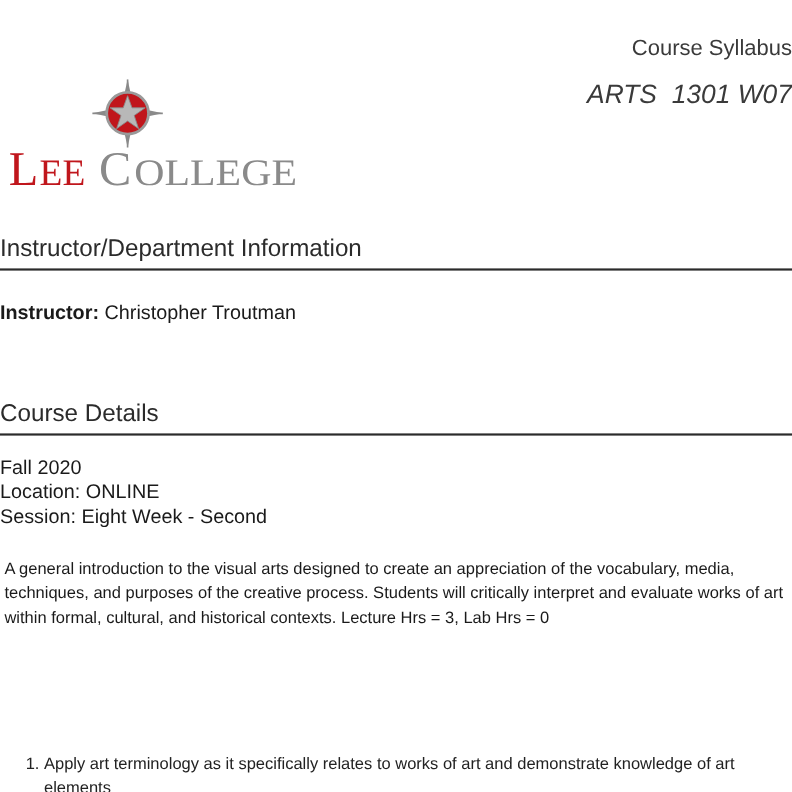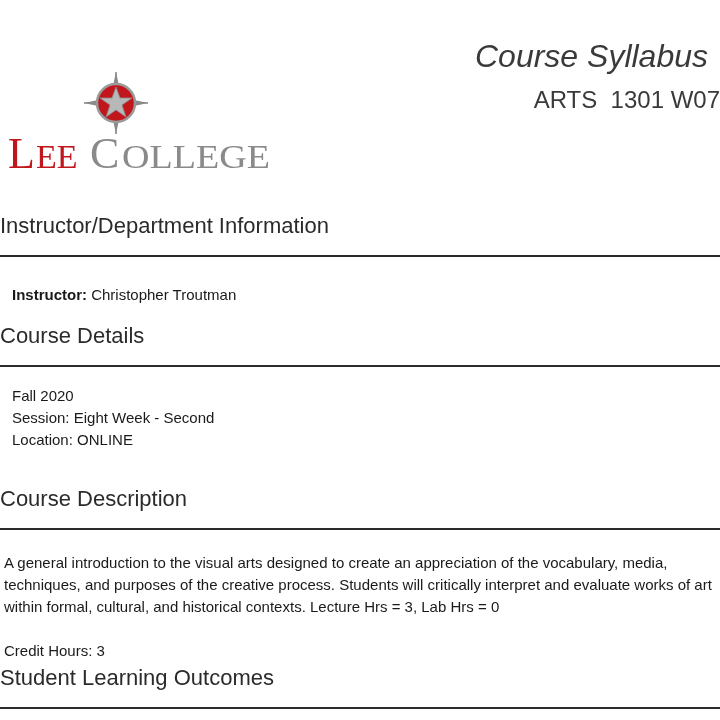--- a/index.html
+++ b/index.html
@@ -3,29 +3,29 @@
 <meta charset="utf-8">
 <style>
   html, body { margin: 0; padding: 0; background: #ffffff; }
   body {
     width: 720px; height: 720px; overflow: hidden; position: relative;
     font-family: "Liberation Sans", sans-serif; color: #222222;
   }
   .header { position: relative; height: 200px; }
   .logo { position: absolute; left: 8px; top: 72px; width: 264px; height: 100px; }
   .title-block { position: absolute; right: 0; top: 28px; text-align: right; color: #3a3a3a; }
-  .title-block .t1 { font-size: 32px; line-height: 32px; margin: 12px; font-style: italic; }
-  .title-block .t2 { font-size: 24px; line-height: 32px; margin: 11px 0 0 0; white-space: pre; }
+  .title-block .t1 { font-size: 20px; line-height: 32px; margin: 0; }
+  .title-block .t2 { font-size: 24px; line-height: 32px; margin: 11px 0 0 0; white-space: pre; font-style: italic; }
   .title-block .t3 { font-size: 24px; line-height: 32px; margin: 11px 0 0 0; font-weight: bold; }
   h2 {
     font-size: 22px; font-weight: normal; color: #2b2b2b; margin: 0;
-    padding-bottom: 15px; border-bottom: 2px solid #2b2b2b; line-height: 28px;
+    padding-bottom: 4px; border-bottom: 2px solid #2b2b2b; line-height: 28px;
   }
   .section { position: absolute; left: 0; right: 0; }
-  .line { font-size: 15px; line-height: 22px; color: #1a1a1a; padding-left: 12px; }
+  .line { font-size: 18px; line-height: 22px; color: #1a1a1a; }
   .line b { font-weight: bold; }
   .para { font-size: 15px; line-height: 22px; color: #1a1a1a; margin: 4px; }
   ol { margin: 0; padding-left: 40px; font-size: 15px; line-height: 22px; }
 </style>
 </head>
 <body>
 
 <div class="header">
   <svg class="logo" viewBox="0 0 264 100">
     <g>
@@ -50,35 +50,32 @@
 </div>
 
 <div class="section" style="top:212px;">
   <h2>Instructor/Department Information</h2>
   <div style="height:27px;"></div>
   <div class="line">
     <b>Instructor:</b><span> Christopher Troutman</span>
   </div>
 </div>
 
-<div class="section" style="top:322px;">
+<div class="section" style="top:362px;">
   <h2>Course Details</h2>
   <div style="height:18px;"></div>
   <div class="line">Fall 2020</div>
+  <div class="line">Location: ONLINE</div>
   <div class="line">Session: Eight Week - Second</div>
-  <div class="line">Location: ONLINE</div>
 </div>
 
 <div class="section" style="top:485px;">
-  <h2>Course Description</h2>
   <div style="height:18px;"></div>
   <p class="para">A general introduction to the visual arts designed to create an appreciation of the vocabulary, media, techniques, and purposes of the creative process. Students will critically interpret and evaluate works of art within formal, cultural, and historical contexts. Lecture Hrs = 3, Lab Hrs = 0</p>
   <div style="height:14px;"></div>
-  <p class="para">Credit Hours: 3</p>
 </div>
 
 <div class="section" style="top:664px;">
-  <h2>Student Learning Outcomes</h2>
   <div style="height:20px;"></div>
   <ol>
     <li>Apply art terminology as it specifically relates to works of art and demonstrate knowledge of art elements</li>
   </ol>
 </div>
 
 </body></html>

